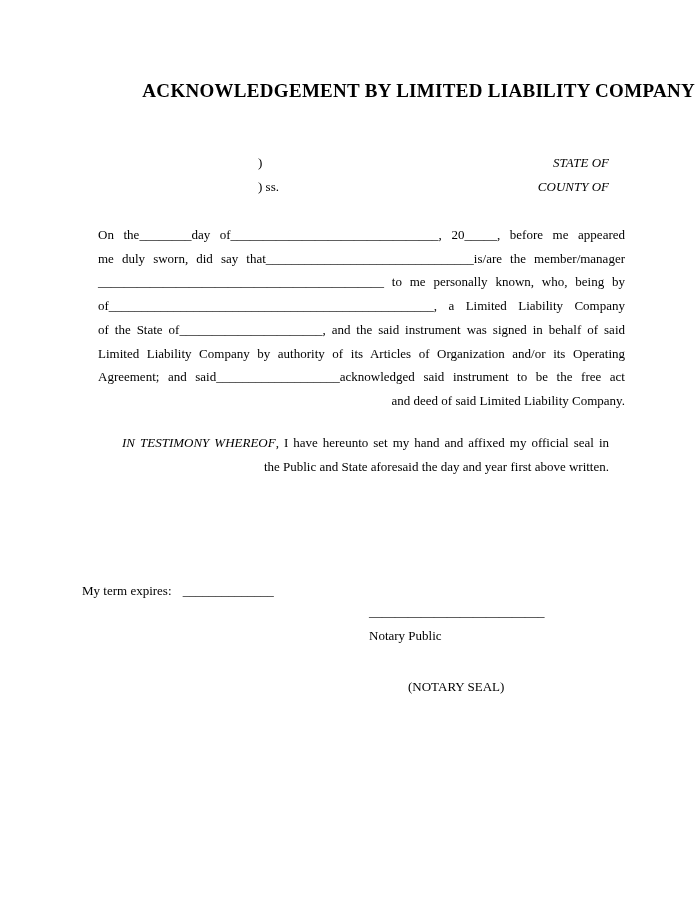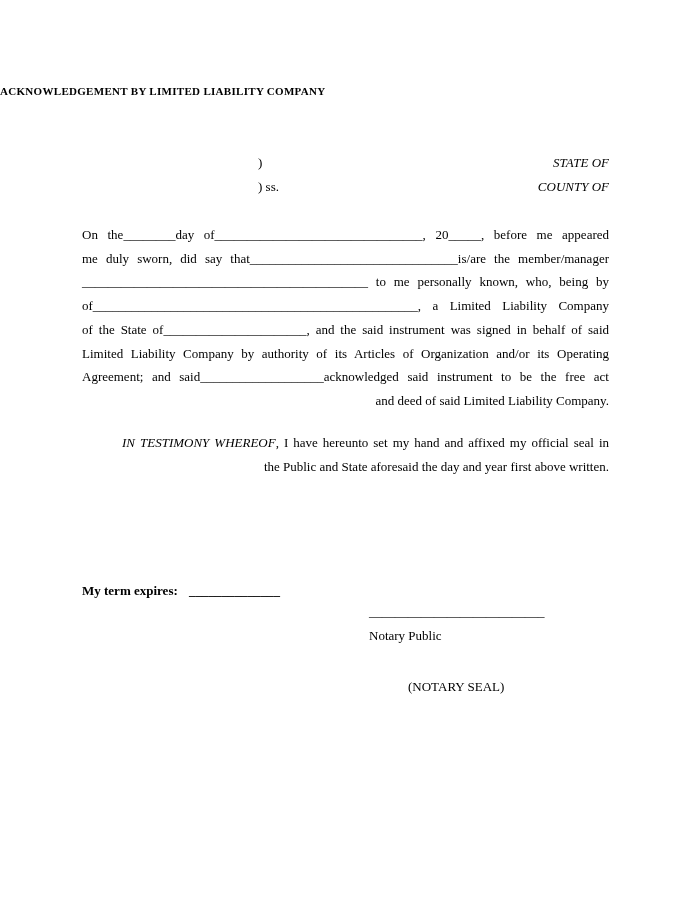--- a/index.html
+++ b/index.html
@@ -17,22 +17,22 @@
     font-size: 13px;
     line-height: 23.7px;
     overflow: hidden;
   }
   .title {
     position: absolute;
     top: 79px;
     left: 0;
     width: 100%;
     margin: 0;
-    text-align: left;
-    font-size: 11px;
+    text-align: right;
+    font-size: 19px;
     font-weight: bold;
     letter-spacing: 0.3px;
     line-height: 24px;
   }
   .jurat {
     position: absolute;
     left: 82px;
     top: 151px;
     width: 527px;
   }
@@ -45,21 +45,21 @@
     font-style: italic;
   }
   .jurat-paren {
     position: absolute;
     left: 176px;
     top: 0;
     font-style: normal;
   }
   .body-par {
     position: absolute;
-    left: 82px;
+    left: 98px;
     top: 223px;
     width: 527px;
   }
   .jline {
     text-align: justify;
     text-align-last: justify;
   }
   .plainline {
     text-align: right;
   }
@@ -72,21 +72,20 @@
   .indent {
     text-indent: 40px;
   }
   .it {
     font-style: italic;
   }
   .term-row {
     position: absolute;
     left: 82px;
     top: 579px;
-    font-weight: bold;
   }
   .term-blank {
     margin-left: 8px;
   }
   .sig-block {
     position: absolute;
     left: 369px;
     top: 579px;
     margin-top: 21px;
   }

